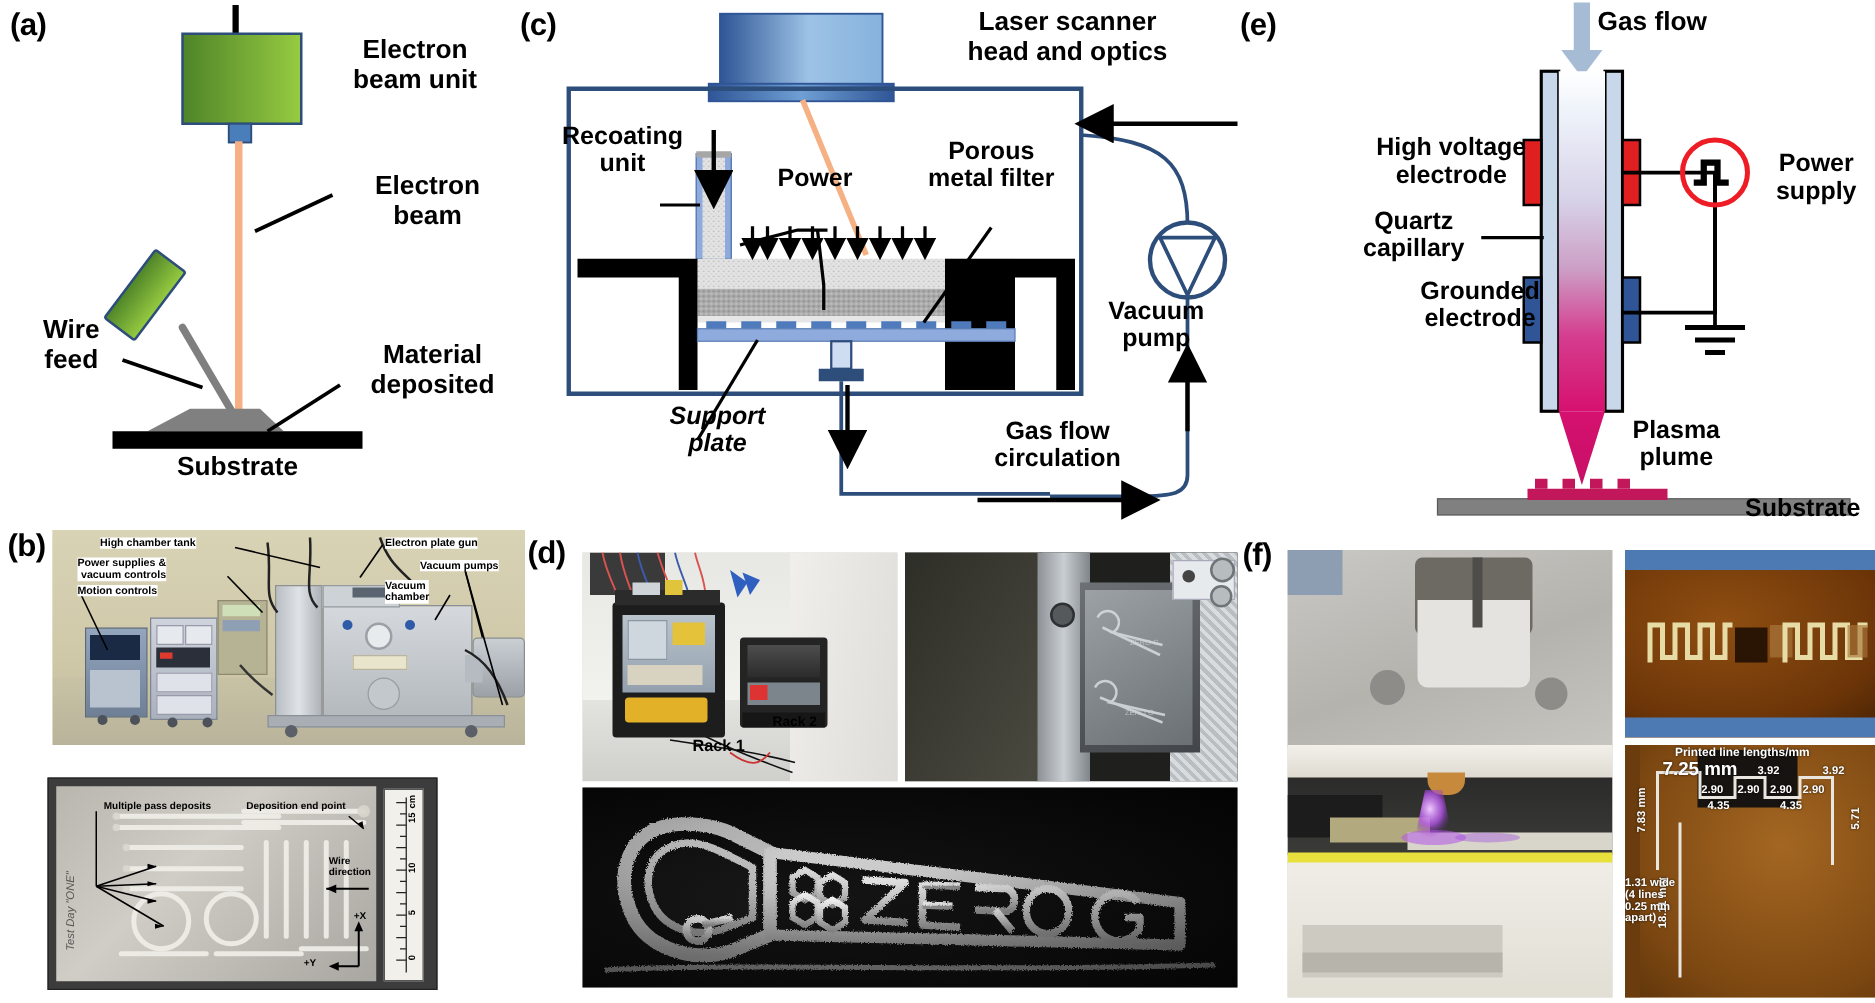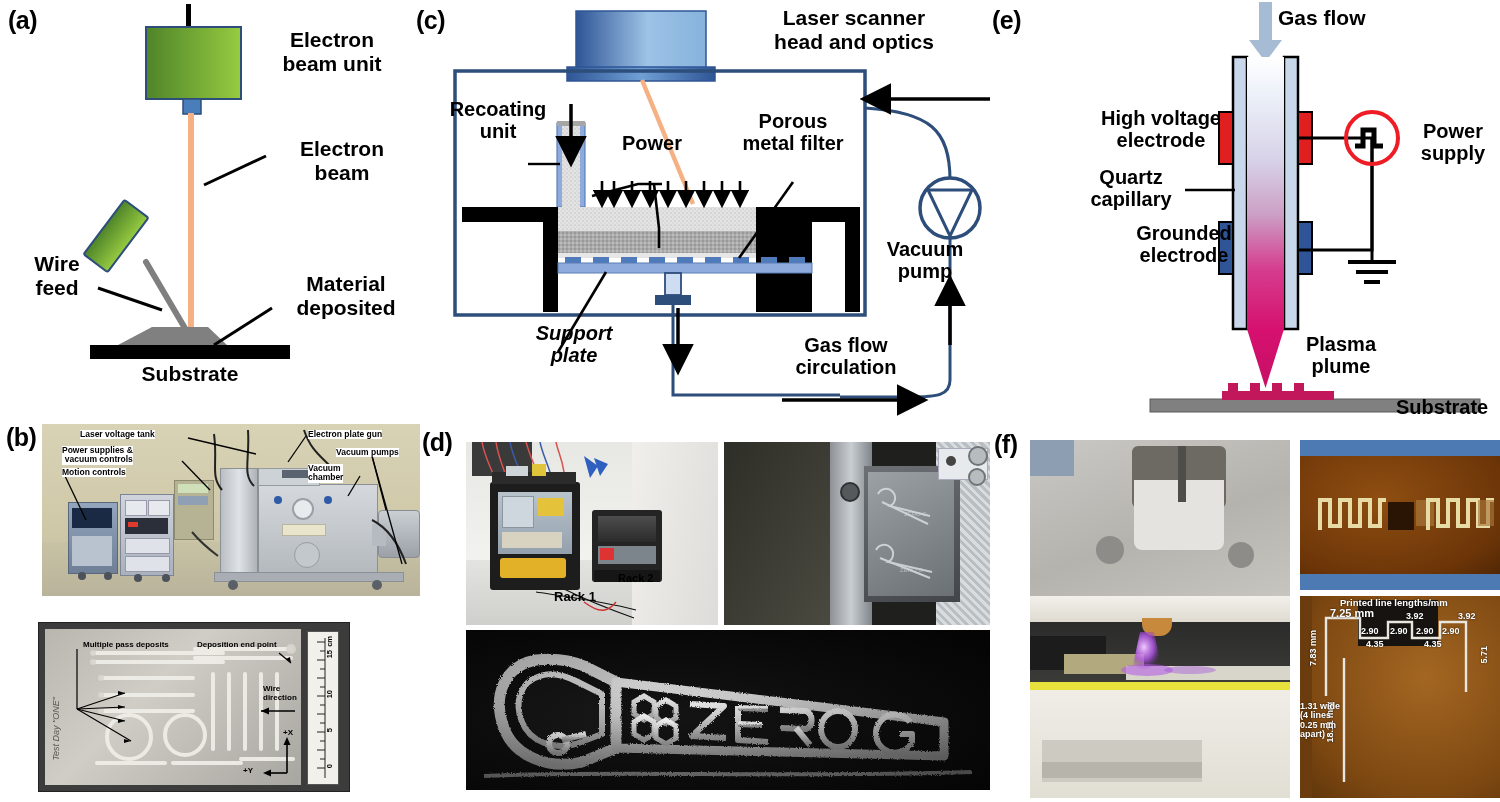--- a/index.html
+++ b/index.html
@@ -128,21 +128,21 @@
   <svg class="abs" style="left:0;top:0;" width="378" height="172">
     <line x1="146" y1="14" x2="214" y2="30" stroke="#000" stroke-width="1.3"></line>
     <line x1="140" y1="37" x2="168" y2="66" stroke="#000" stroke-width="1.3"></line>
     <line x1="22" y1="50" x2="44" y2="96" stroke="#000" stroke-width="1.3"></line>
     <line x1="264" y1="12" x2="246" y2="38" stroke="#000" stroke-width="1.3"></line>
     <line x1="330" y1="32" x2="344" y2="86" stroke="#000" stroke-width="1.3"></line>
     <line x1="330" y1="32" x2="360" y2="140" stroke="#000" stroke-width="1.3"></line>
     <line x1="318" y1="52" x2="306" y2="72" stroke="#000" stroke-width="1.3"></line>
   </svg>
 
-  <div class="photoLbl" style="left:38px;top:6px;font-size:8.5px;white-space:pre-line;">Laser voltage tank</div>
+  <div class="photoLbl" style="left:38px;top:6px;font-size:8.5px;white-space:pre-line;">High chamber tank</div>
   <div class="photoLbl" style="left:20px;top:22px;font-size:8.5px;white-space:pre-line;text-align:right;">Power supplies &amp;
 vacuum controls</div>
   <div class="photoLbl" style="left:20px;top:44px;font-size:8.5px;white-space:pre-line;">Motion controls</div>
   <div class="photoLbl" style="left:266px;top:6px;font-size:8.5px;white-space:pre-line;">Electron plate gun</div>
   <div class="photoLbl" style="left:266px;top:24px;font-size:8.5px;white-space:pre-line;margin-left:28px;">Vacuum pumps</div>
   <div class="photoLbl" style="left:266px;top:40px;font-size:8.5px;white-space:pre-line;">Vacuum
 chamber</div>
 </div>
 
 <div class="photo" style="left:38px;top:622px;width:310px;height:168px;background:#3c3c3c;border:1px solid #222;">
@@ -639,21 +639,21 @@
        radial-gradient(ellipse at 55% 40%,#a46722,#7c4711 70%,#5d340a);"></div>
   <div class="abs" style="left:0;top:0;width:12px;height:100%;background:#6a3c0e;"></div>
   <div class="abs" style="left:58px;top:4px;width:80px;height:46px;background:#171310;"></div>
 
   <svg class="abs" style="left:0;top:0;" width="200" height="202">
     <polyline points="26,100 26,22 60,22 60,42 88,42 88,26 112,26 112,42 140,42 140,26 166,26 166,96" fill="none" stroke="#e9e6df" stroke-width="2.4"></polyline>
     <line x1="44" y1="62" x2="44" y2="186" stroke="#e9e6df" stroke-width="2.4"></line>
   </svg>
 
   <div class="whiteLbl" style="left:40px;top:2px;font-size:9.5px;">Printed line lengths/mm</div>
-  <div class="whiteLbl" style="left:30px;top:12px;font-size:11px;">7.25 mm</div>
+  <div class="whiteLbl" style="left:30px;top:12px;font-size:15px;">7.25 mm</div>
   <div class="whiteLbl vert" style="left:9px;top:34px;font-size:9px;">7.83 mm</div>
   <div class="whiteLbl" style="left:61px;top:31px;font-size:9px;">2.90</div>
   <div class="whiteLbl" style="left:66px;top:44px;font-size:9px;">4.35</div>
   <div class="whiteLbl" style="left:106px;top:16px;font-size:9px;">3.92</div>
   <div class="whiteLbl" style="left:90px;top:31px;font-size:9px;">2.90</div>
   <div class="whiteLbl" style="left:116px;top:31px;font-size:9px;">2.90</div>
   <div class="whiteLbl" style="left:124px;top:44px;font-size:9px;">4.35</div>
   <div class="whiteLbl" style="left:142px;top:31px;font-size:9px;">2.90</div>
   <div class="whiteLbl" style="left:158px;top:16px;font-size:9px;">3.92</div>
 

